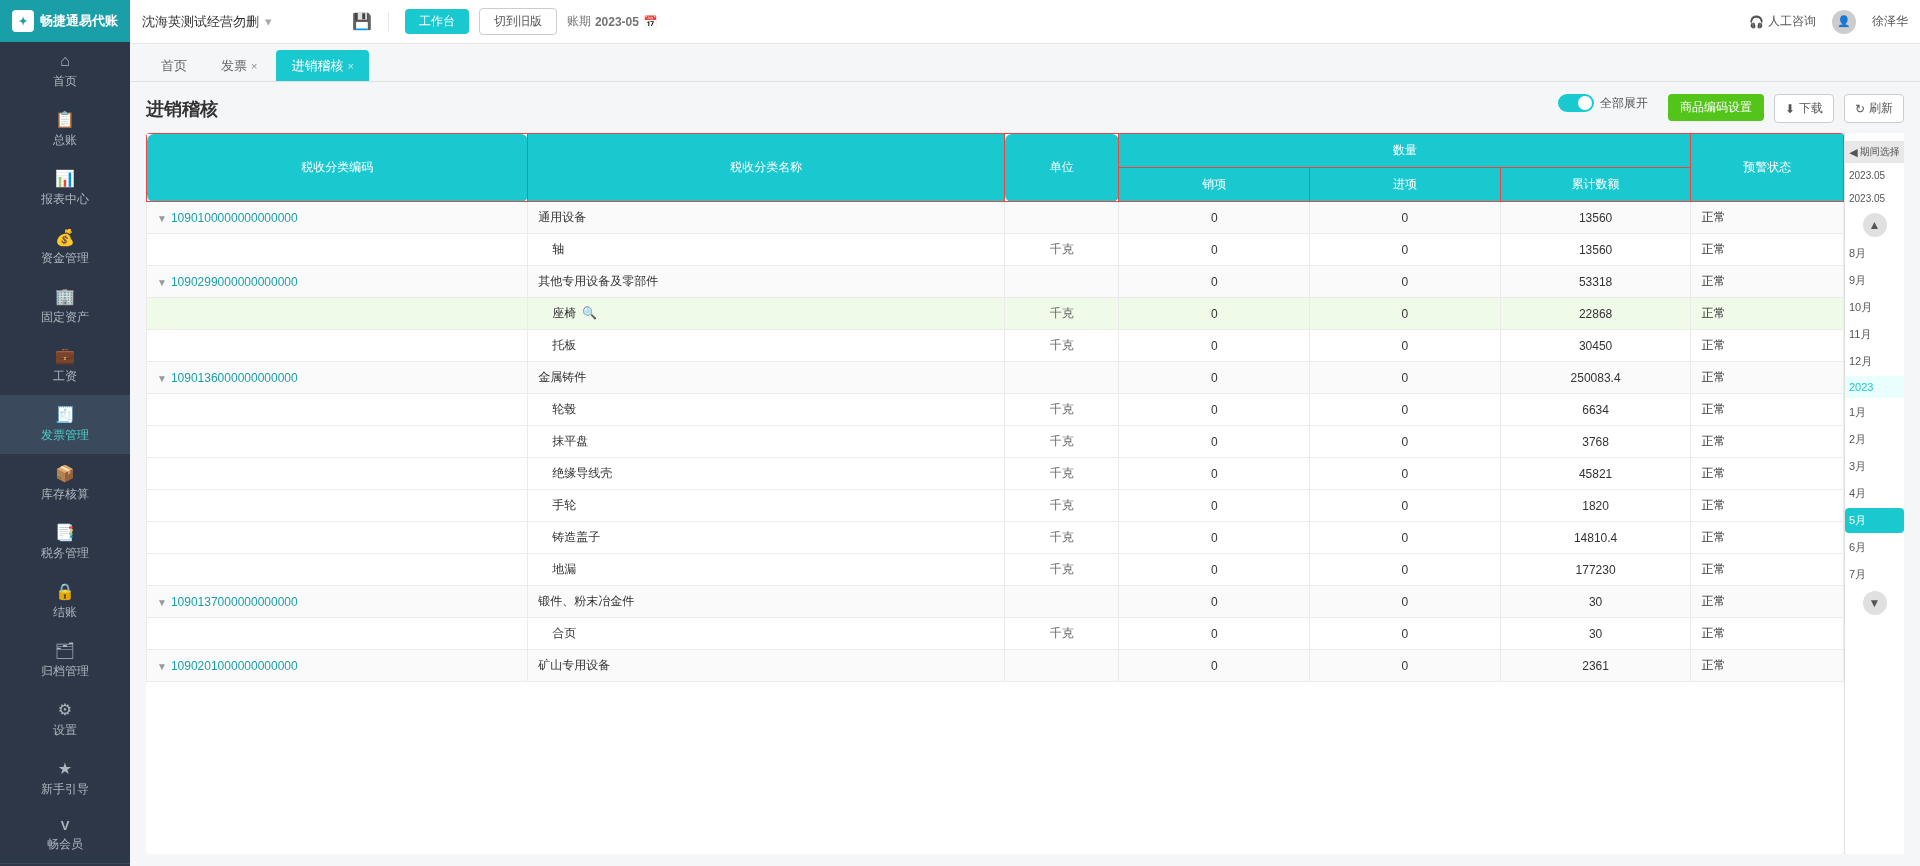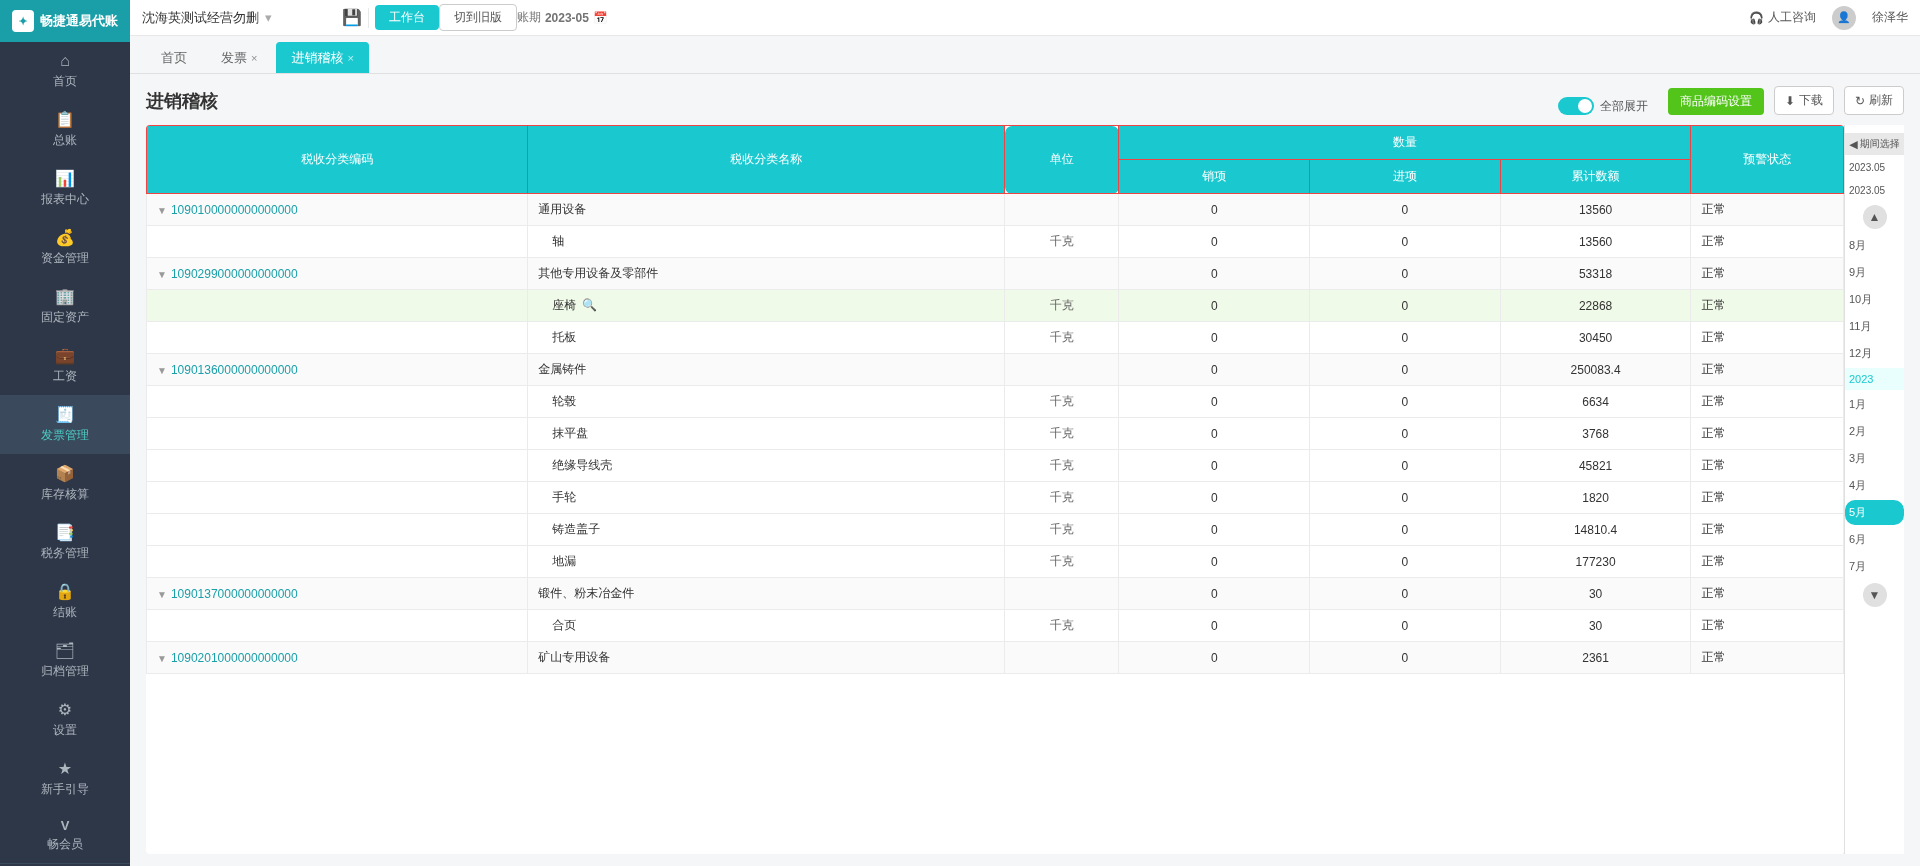--- a/index.html
+++ b/index.html
@@ -65,25 +65,26 @@
     .main-area {
       flex: 1;
       display: flex;
       flex-direction: column;
       overflow: hidden;
     }
 
     
     .topbar {
       background: white;
-      height: 36px;
+      height: 44px;
       display: flex;
       align-items: center;
       padding: 16px 12px;
       border-bottom: 1px solid #e8e8e8;
+      gap: 10px;
     }
     .topbar-company {
       display: flex;
       align-items: center;
       gap: 6px;
       color: #333;
       font-size: 13px;
       min-width: 200px;
     }
     .topbar-divider { width: 1px; height: 20px; background: #e8e8e8; margin: 0 6px; }
@@ -141,21 +142,21 @@
     }
 
     
     .page-header {
       display: flex;
       align-items: center;
       justify-content: space-between;
       margin-bottom: 10px;
     }
     .page-title { font-size: 18px; font-weight: bold; color: #333; }
-    .page-actions { display: flex; align-items: flex-end; gap: 10px; }
+    .page-actions { display: flex; align-items: flex-start; gap: 10px; }
     .toggle-switch {
       display: flex;
       align-items: center;
       gap: 6px;
       font-size: 12px;
       color: #555;
     }
     .toggle-track {
       width: 36px; height: 18px;
       background: #1ac9d0;
@@ -258,36 +259,36 @@
       justify-content: center;
       gap: 2px;
     }
     .month-item {
       width: 100%;
       padding: 5px 4px;
       cursor: pointer;
       font-size: 11px;
       color: #555;
     }
-    .month-item.active { background: #1ac9d0; color: white; border-radius: 10px; }
+    .month-item.active { background: #1ac9d0; color: white; border-radius: 4px; }
     .month-item.year-label { color: #1ac9d0; font-weight: normal; background: #e8fffe; font-size: 11px; }
     .scroll-btn {
       width: 24px; height: 24px;
       border-radius: 50%;
       background: #e0e0e0;
       display: flex;
       align-items: center;
       justify-content: center;
       cursor: pointer;
       font-size: 12px;
       color: #555;
       margin: 2px 0;
     }
 
-    .col-taxcode { width: 200px; }
+    .col-taxcode { width: 200px; border-radius: 7px; }
     .col-taxname { width: 250px; }
     .col-unit { width: 60px; border-radius: 7px; }
     .col-num { width: 100px; }
     .col-status { width: 80px; }
 
     
     .table-container::-webkit-scrollbar { width: 6px; height: 6px; }
     .table-container::-webkit-scrollbar-track { background: #f0f0f0; }
     .table-container::-webkit-scrollbar-thumb { background: #c0c0c0; border-radius: 3px; }
   </style>

